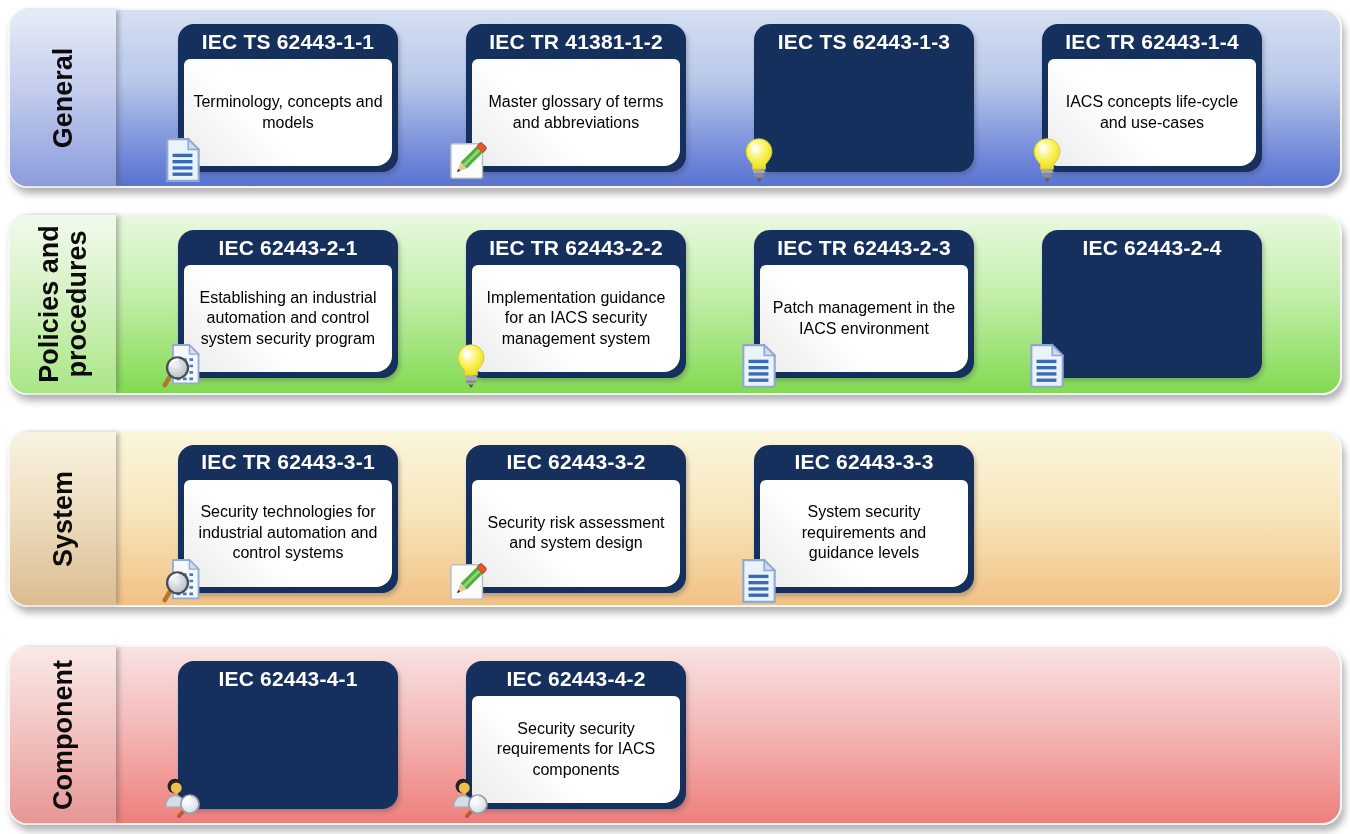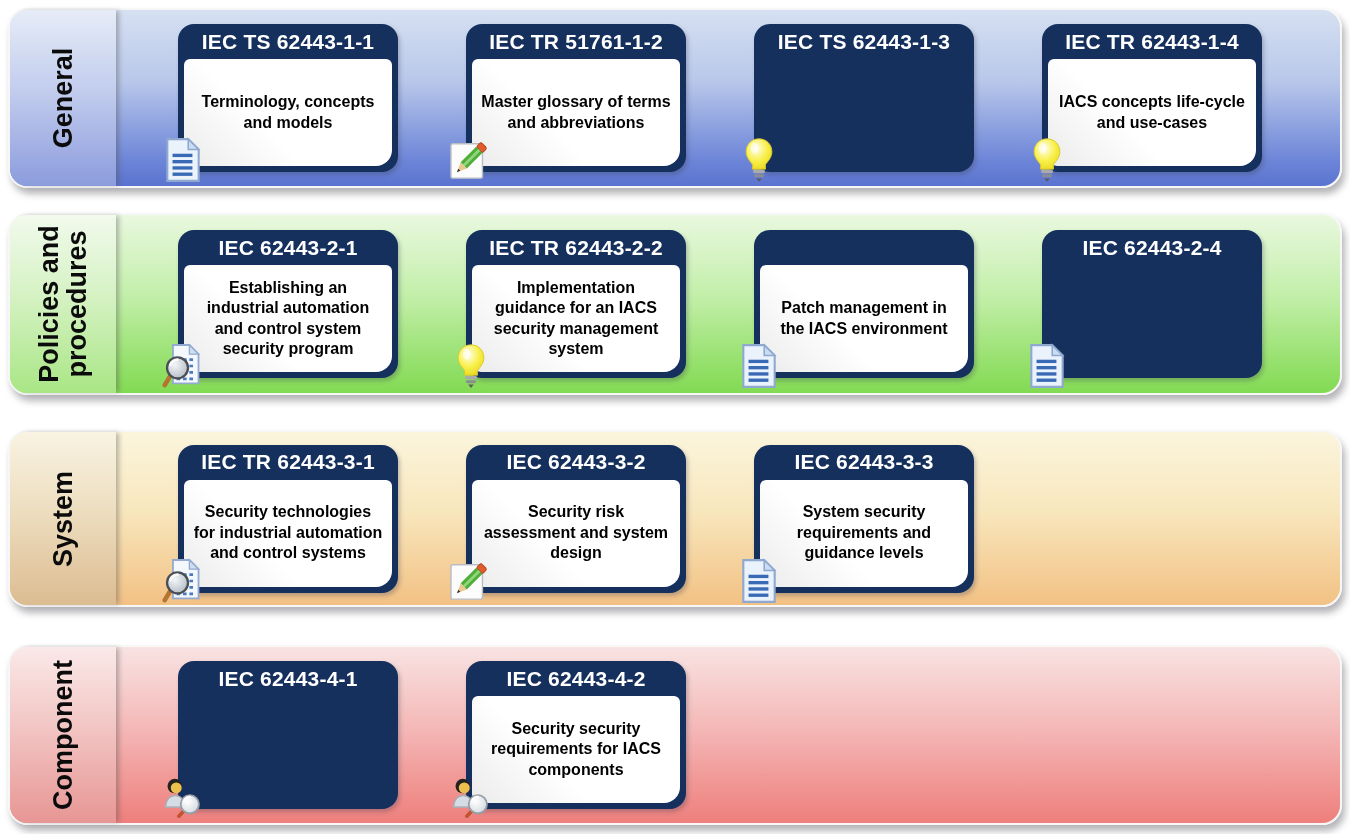--- a/index.html
+++ b/index.html
@@ -56,21 +56,21 @@
     height:35px;display:flex;align-items:center;justify-content:center;
     color:#ffffff;font-weight:bold;font-size:21px;letter-spacing:0.2px;
     white-space:nowrap;
   }
   .card-body{
     position:absolute;left:6px;right:6px;top:35px;bottom:6px;
     background:linear-gradient(225deg,#ffffff 62%,#ebebeb 100%);
     border-radius:6px 6px 16px 9px;
     display:flex;align-items:center;justify-content:center;
     text-align:center;font-size:16px;line-height:1.28;color:#000;
-    padding:4px 8px;box-sizing:border-box;font-weight:bold;
+    padding:4px 8px;box-sizing:border-box;
   }
   .card-icon{
     position:absolute;left:-16px;bottom:-11px;
     width:42px;height:46px;z-index:2;
   }
   .defs-holder{position:absolute;width:0;height:0;overflow:hidden;}
 </style>
 </head>
 <body>
 
@@ -149,21 +149,21 @@
   </div>
   <div class="band-cards">
     <div class="card">
       <div class="card-header">IEC TS 62443-1-1</div>
       <div class="card-body">Terminology, concepts and models</div>
       <svg class="card-icon" viewBox="0 0 40 44">
           <use href="#sym-document"></use>
         </svg>
     </div>
     <div class="card">
-      <div class="card-header">IEC TR 51761-1-2</div>
+      <div class="card-header">IEC TR 41381-1-2</div>
       <div class="card-body">Master glossary of terms and abbreviations</div>
       <svg class="card-icon" viewBox="0 0 44 44">
           <use href="#sym-pencil"></use>
         </svg>
     </div>
     <div class="card">
       <div class="card-header">IEC TS 62443-1-3</div>
       <svg class="card-icon" viewBox="0 0 36 50">
           <use href="#sym-lightbulb"></use>
         </svg>
@@ -191,20 +191,21 @@
         </svg>
     </div>
     <div class="card">
       <div class="card-header">IEC TR 62443-2-2</div>
       <div class="card-body">Implementation guidance for an IACS security management system</div>
       <svg class="card-icon" viewBox="0 0 36 50">
           <use href="#sym-lightbulb"></use>
         </svg>
     </div>
     <div class="card">
+      <div class="card-header">IEC TR 62443-2-3</div>
       <div class="card-body">Patch management in the IACS environment</div>
       <svg class="card-icon" viewBox="0 0 40 44">
           <use href="#sym-document"></use>
         </svg>
     </div>
     <div class="card">
       <div class="card-header">IEC 62443-2-4</div>
       <svg class="card-icon" viewBox="0 0 40 44">
           <use href="#sym-document"></use>
         </svg>

